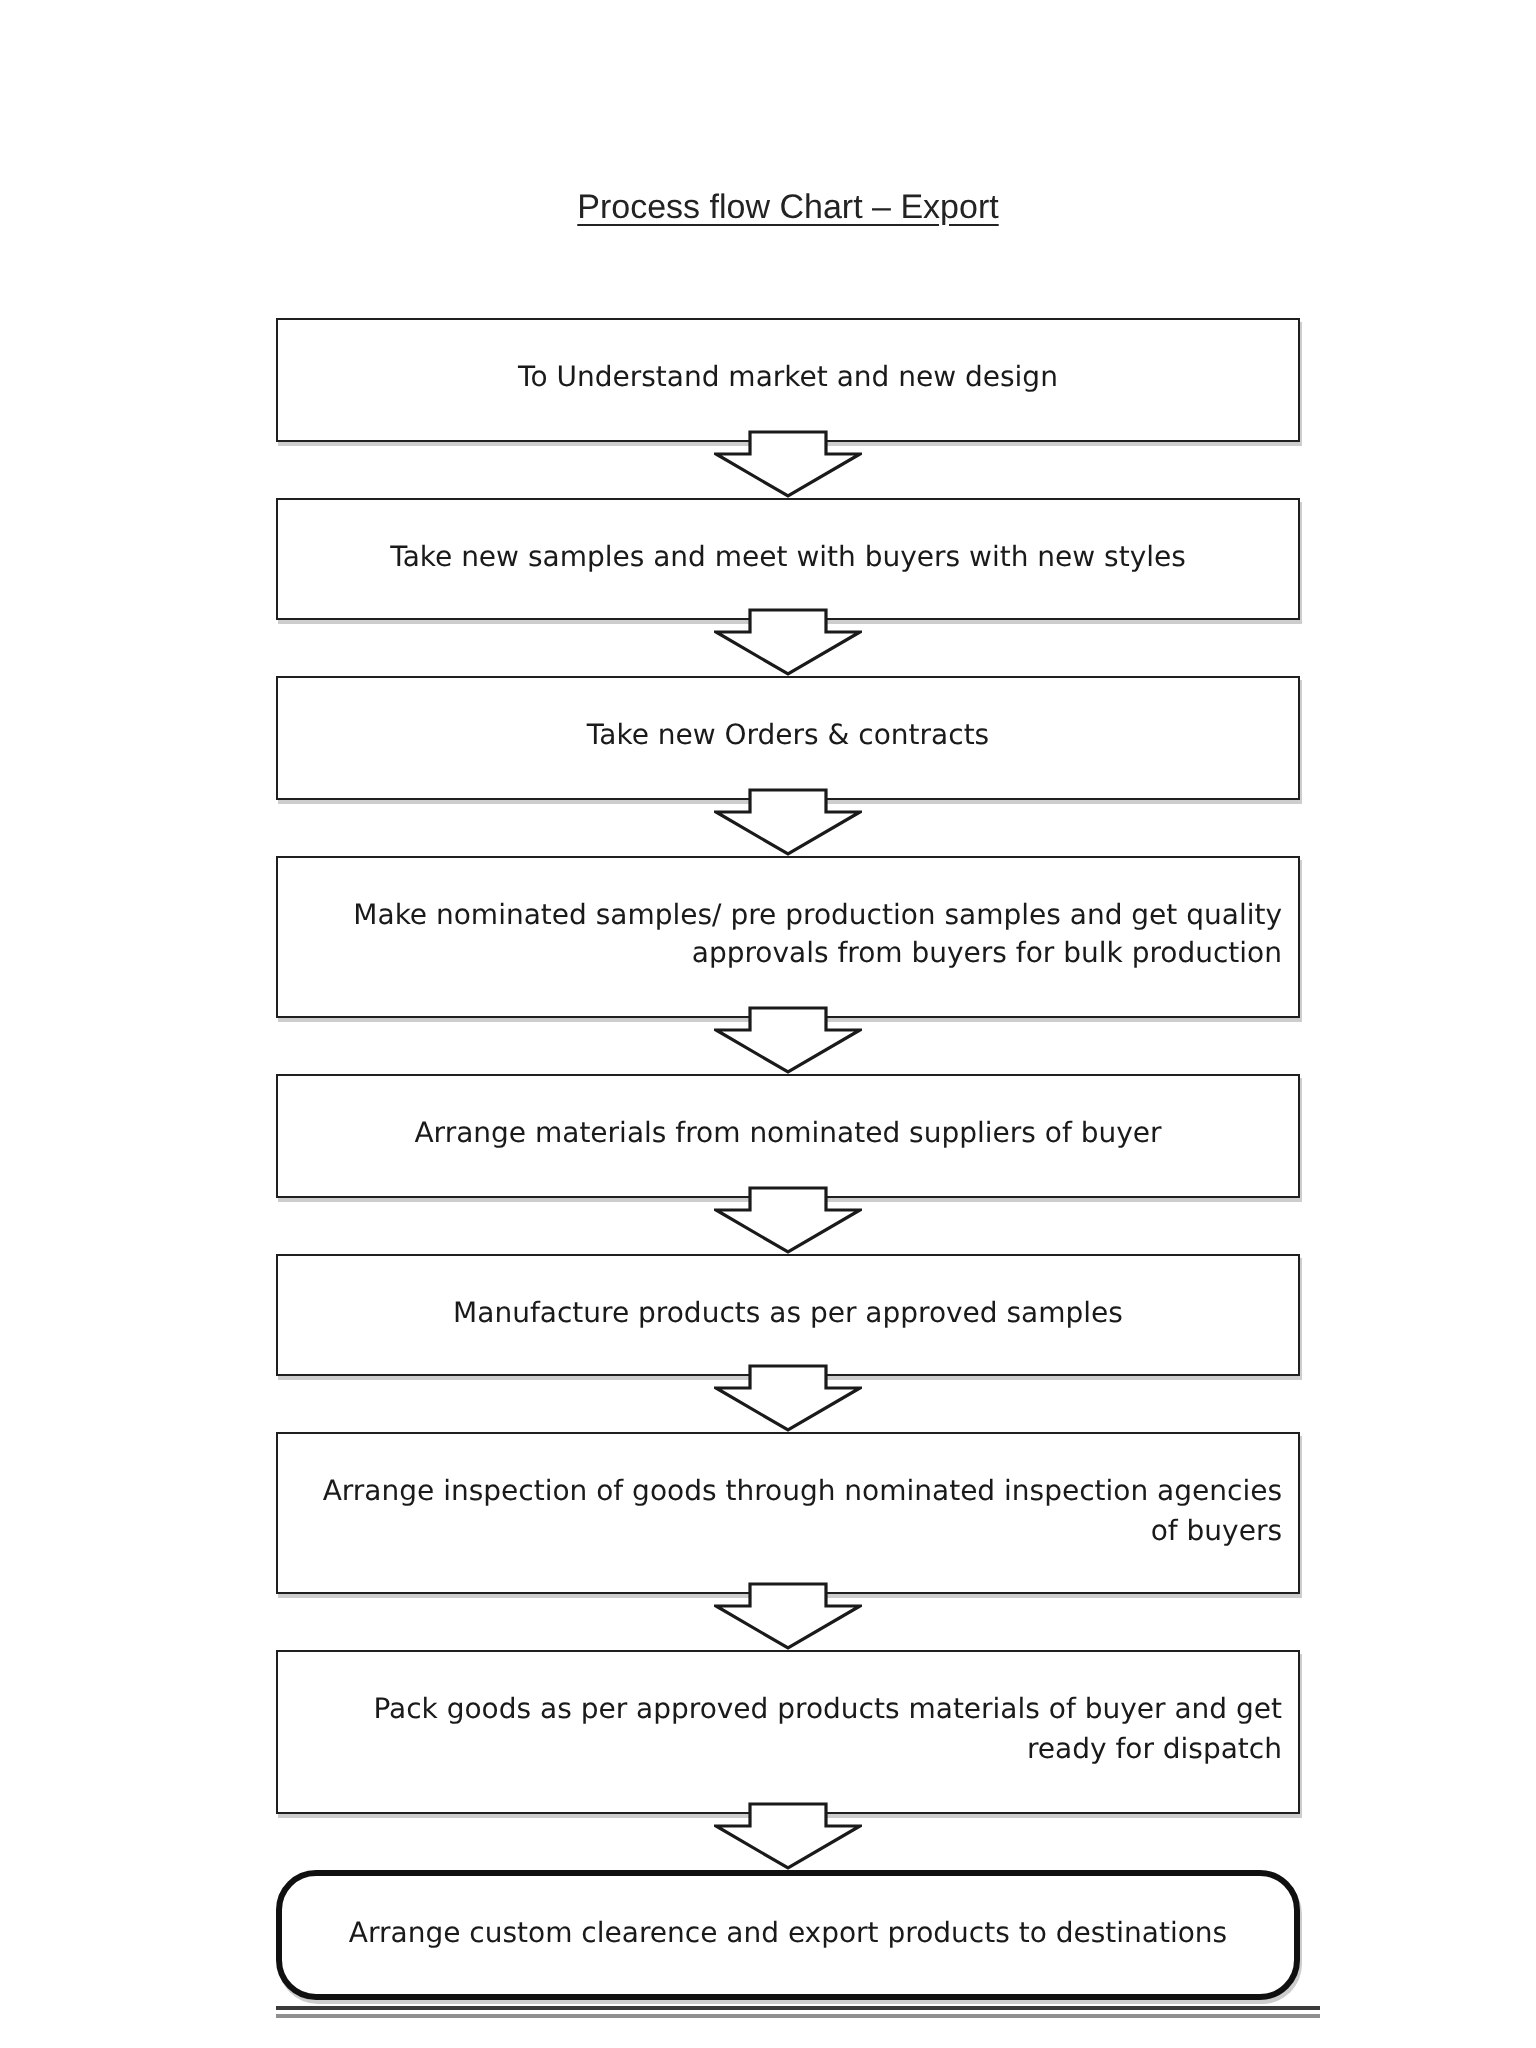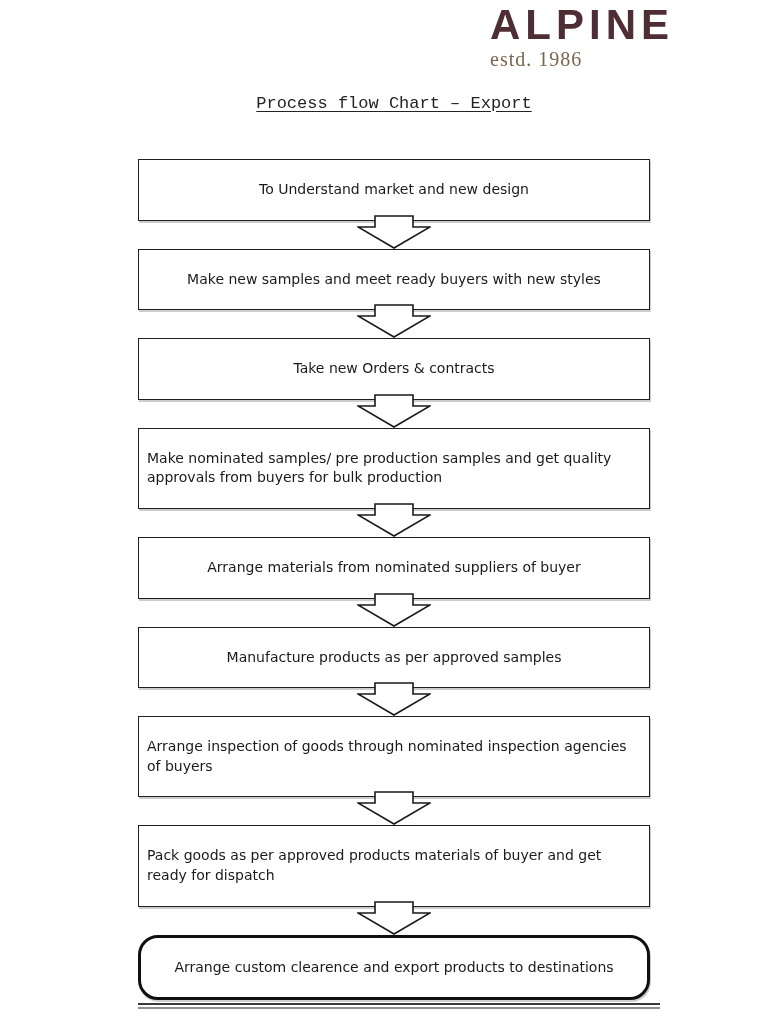--- a/index.html
+++ b/index.html
@@ -14,31 +14,31 @@
     white-space:nowrap;
   }
   .logo-estd {
     font-family:"Liberation Serif", serif; font-size:20px;
     color:#77664d; margin-top:2px; letter-spacing:1px;
   }
   .title {
     position:absolute; left:138px; top:94px; width:512px;
     text-align:center; font-size:17px; color:#232323;
     text-decoration:underline; text-underline-offset:3px;
-    font-family:Liberation Mono, monospace;
+    font-family:Liberation Sans, sans-serif;
   }
   .flow {
     position:absolute; left:138px; top:159px; width:512px;
     display:flex; flex-direction:column; align-items:center;
   }
   .box {
     width:100%; min-height:51px; box-sizing:border-box;
     border:1.5px solid #1f1f1f; background:#ffffff;
     display:flex; align-items:center; justify-content:center;
-    text-align:left; font-family:"DejaVu Sans", sans-serif;
+    text-align:right; font-family:"DejaVu Sans", sans-serif;
     font-size:14px; line-height:1.4; color:#1a1a1a;
     padding:20px 8px; position:relative; z-index:1;
     box-shadow:1px 2px 0 rgba(130,130,130,0.4);
   }
   .box.final { border-width:3px; border-color:#101010;border-radius:20px; }
   .arrow {
     position:relative; z-index:2; display:block;
     width:74px; height:34px; margin-top:-6px; flex:0 0 auto;
   }
   .arrow polygon { fill:#ffffff; stroke:#1a1a1a; stroke-width:1.6; }
@@ -46,38 +46,34 @@
     align-self:flex-start; width:522px; height:2px; margin-top:3px;
     border-top:2px solid #3a3a3a; border-bottom:2px solid #8f8f8f;
     box-sizing:content-box;
   }
 </style>
 </head>
 <body>
 
 <div class="page">
 
-  <div class="logo">
-    <div class="logo-name">ALPINE</div>
-    <div class="logo-estd">estd. 1986</div>
-  </div>
 
   <div class="title">Process flow Chart – Export</div>
 
   <div class="flow">
 
     <div class="box">
       <span>To Understand market and new design</span>
     </div>
     <svg class="arrow" viewBox="0 0 74 34">
       <polygon points="18,1 18,12 1,12 37,33 73,12 56,12 56,1"></polygon>
     </svg>
 
     <div class="box">
-      <span>Make new samples and meet ready buyers with new styles</span>
+      <span>Take new samples and meet with buyers with new styles</span>
     </div>
     <svg class="arrow" viewBox="0 0 74 34">
       <polygon points="18,1 18,12 1,12 37,33 73,12 56,12 56,1"></polygon>
     </svg>
 
     <div class="box">
       <span>Take new Orders &amp; contracts</span>
     </div>
     <svg class="arrow" viewBox="0 0 74 34">
       <polygon points="18,1 18,12 1,12 37,33 73,12 56,12 56,1"></polygon>

